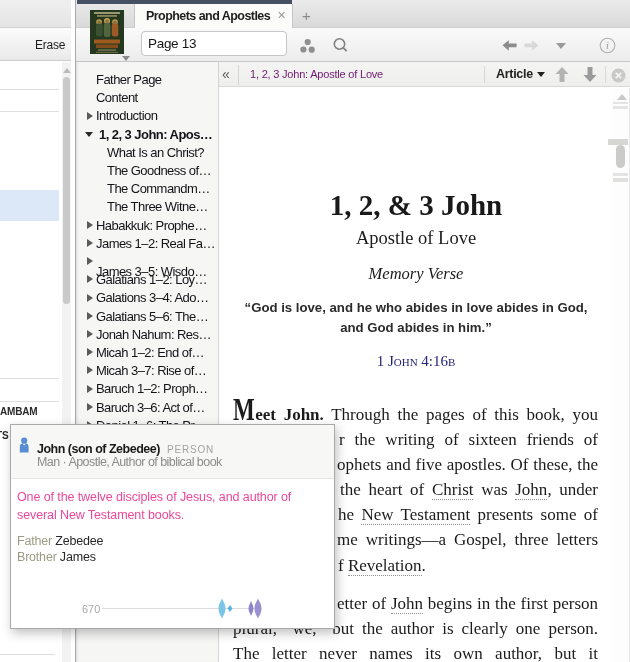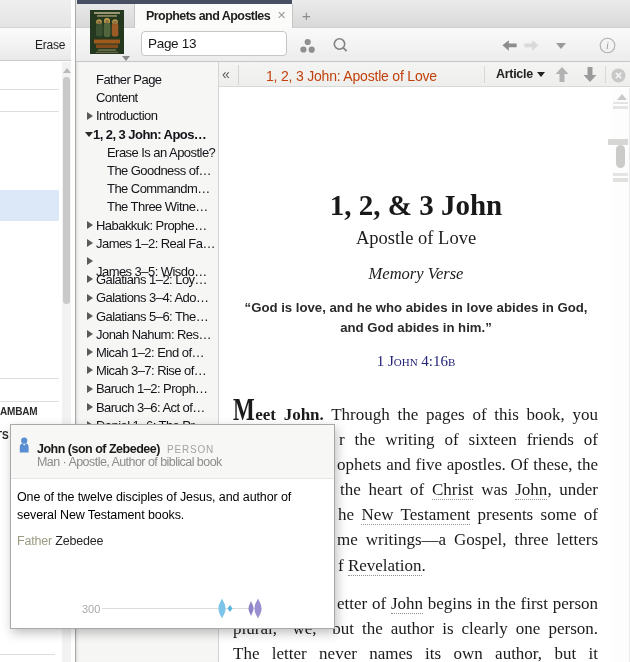--- a/index.html
+++ b/index.html
@@ -52,21 +52,21 @@
   .tri-r { border-top:4px solid transparent; border-bottom:4px solid transparent;
     border-left:6px solid #5a5a5a; }
   .tri-d { border-left:4px solid transparent; border-right:4px solid transparent;
     border-top:5px solid #2a2a2a; }
 
   
   #rheader { left:219px; top:62px; width:411px; height:25px;
     background:linear-gradient(#f4f4f3,#eeeeec); border-bottom:1px solid #d9d9d9; }
   #rh-chev { left:222px; top:66px; font-size:14px; color:#5a5a5a; }
   #rh-sep1 { left:238px; top:65px; width:1px; height:20px; background:#d4d4d4; }
-  #rh-title { left:266px; top:68px; font-size:14px; letter-spacing:-0.2px; color:#c2410c; }
+  #rh-title { left:250px; top:68px; font-size:11px; letter-spacing:-0.2px; color:#701a75; }
   #rh-sep2 { left:484px; top:66px; width:1px; height:17px; background:#d8d8d8; }
   #rh-article { left:496px; top:67px; font-size:12.5px; font-weight:600; letter-spacing:-0.3px; color:#222; }
   #rh-artdrop { left:537px; top:72px; width:0; height:0;
     border-left:4px solid transparent; border-right:4px solid transparent;
     border-top:5px solid #222; }
   #rh-sep3 { left:605px; top:66px; width:1px; height:17px; background:#d8d8d8; }
 
   
   #content { left:219px; top:87px; width:411px; height:575px; background:#fff; }
   #btitle { left:219px; top:189px; width:394px; text-align:center;
@@ -101,21 +101,21 @@
   #rs-thumb { left:616px; top:145px; width:9px; height:23px; background:#cbcbc9; border-radius:4.5px; }
 
   
   #popup { left:10px; top:424px; width:325px; height:205px; background:#fff;
     border:1px solid #a9a9a9; box-shadow:2px 4px 10px rgba(0,0,0,0.25); }
   #pp-head { left:0; top:0; width:323px; height:54px; background:#f7f7f6;
     border-bottom:1px solid #e6e6e6; }
   #pp-name { font-size:12.5px; font-weight:bold; letter-spacing:-0.5px; color:#1a1a1a; }
   #pp-person { font-size:10px; color:#a3a3a3; letter-spacing:0.8px; }
   #pp-sub { font-size:12.5px; letter-spacing:-0.55px; color:#8c8c8c; }
-  #pp-body1 { font-size:12.5px; letter-spacing:-0.1px; color:#000000; line-height:18.4px; }
+  #pp-body1 { font-size:12.5px; letter-spacing:-0.1px; color:#ec4899; line-height:18.4px; }
   #pp-rel { font-size:12.5px; letter-spacing:-0.2px; color:#262626; line-height:15.8px; }
   .lbl { color:#9b9b84; }
   #pp-510 { left:72px; top:176px; font-size:11px; color:#a9a9a9; }
   #pp-line { left:92px; top:184px; width:160px; height:1px; background:#dcdcdc; }
 </style>
 </head>
 <body>
 
 <div class="abs" id="leftpanel"></div>
 <div class="abs" id="lp-tabstrip"></div>
@@ -186,22 +186,22 @@
   <circle cx="8.5" cy="8.5" r="7.3" fill="none" stroke="#b0b0b0" stroke-width="1.1"></circle>
   <text x="8.5" y="12.3" font-size="10.5" font-style="italic" font-family="Liberation Serif, serif" fill="#9a9a9a" text-anchor="middle">i</text>
 </svg>
 
 <div class="abs" id="sidebar"></div>
 <div class="abs toc" style="left:96px; top:72.0px;">Father Page</div>
 <div class="abs toc" style="left:96px; top:90.2px;">Content</div>
 <div class="abs tri tri-r" style="left:86.5px; top:111.6px;"></div>
 <div class="abs toc" style="left:96px; top:108.4px;">Introduction</div>
 <div class="abs tri tri-d" style="left:85px; top:131.6px;"></div>
-<div class="abs toc" style="left:93px; top:126.6px; font-weight:bold;">1, 2, 3 John: Apos…</div>
-<div class="abs toc" style="left:107px; top:144.8px;">Erase Is an Apostle?</div>
+<div class="abs toc" style="left:99px; top:126.6px; font-weight:bold;">1, 2, 3 John: Apos…</div>
+<div class="abs toc" style="left:107px; top:144.8px;">What Is an Christ?</div>
 <div class="abs toc" style="left:107px; top:163.0px;">The Goodness of…</div>
 <div class="abs toc" style="left:107px; top:181.2px;">The Commandm…</div>
 <div class="abs toc" style="left:107px; top:199.4px;">The Three Witne…</div>
 <div class="abs tri tri-r" style="left:86.5px; top:220.8px;"></div>
 <div class="abs toc" style="left:96px; top:217.6px;">Habakkuk: Prophe…</div>
 <div class="abs tri tri-r" style="left:86.5px; top:239.0px;"></div>
 <div class="abs toc" style="left:96px; top:235.8px;">James 1–2: Real Fa…</div>
 <div class="abs tri tri-r" style="left:86.5px; top:257.2px;"></div>
 <div class="abs toc" style="left:96px; top:254.0px;margin-top:10px;">James 3–5: Wisdo…</div>
 <div class="abs tri tri-r" style="left:86.5px; top:275.4px;"></div>
@@ -279,21 +279,22 @@
 <svg class="abs" style="left:19px; top:437px;" width="11" height="16" viewBox="0 0 11 16">
   <circle cx="5.2" cy="3.7" r="3.1" fill="#5a8ed2"></circle>
   <path d="M0.8 15.4 L0.8 9.8 C0.8 8 2 6.8 3.4 6.3 L5.2 8.5 L7 6.3 C8.4 6.8 9.6 8 9.6 9.8 L9.6 15.4 Z" fill="#5a8ed2"></path>
 </svg>
 <div class="abs" id="pp-name" style="left:37px; top:442px;">John (son of Zebedee)</div>
 <div class="abs" id="pp-person" style="left:167px; top:444px;">PERSON</div>
 <div class="abs" id="pp-sub" style="left:37px; top:455px;">Man · Apostle, Author of biblical book</div>
 <div class="abs" id="pp-body1" style="left:17px; top:488px;">One of the twelve disciples of Jesus, and author of<br>several New Testament books.</div>
 <div class="abs" id="pp-rel" style="left:17px; top:534px;">
   <div><span class="lbl">Father</span> Zebedee</div>
+  <div><span class="lbl">Brother</span> James</div>
 </div>
-<div class="abs" id="pp-510" style="left:82px; top:603px;">300</div>
+<div class="abs" id="pp-510" style="left:82px; top:603px;">670</div>
 <div class="abs" id="pp-line" style="left:102px; top:608px;"></div>
 <svg class="abs" style="left:217px; top:598px;" width="50" height="21" viewBox="0 0 50 21">
   <path d="M5 0.5 C6.5 4 8.5 6 8.5 10.5 C8.5 15 6.5 17 5 20.5 C3.5 17 1.5 15 1.5 10.5 C1.5 6 3.5 4 5 0.5 Z" fill="#7cc4e8"></path>
   <path d="M13 7 L15.5 10.5 L13 14 L10.5 10.5 Z" fill="#5ab4e0"></path>
   <path d="M34 3 C35 6 36.5 7.5 36.5 10.5 C36.5 13.5 35 15 34 18 C33 15 31.5 13.5 31.5 10.5 C31.5 7.5 33 6 34 3 Z" fill="#8f84c8"></path>
   <path d="M41 0.5 C42.5 4 44.5 6 44.5 10.5 C44.5 15 42.5 17 41 20.5 C39.5 17 37.5 15 37.5 10.5 C37.5 6 39.5 4 41 0.5 Z" fill="#9a8fd0"></path>
 </svg>
 
 </body></html>

